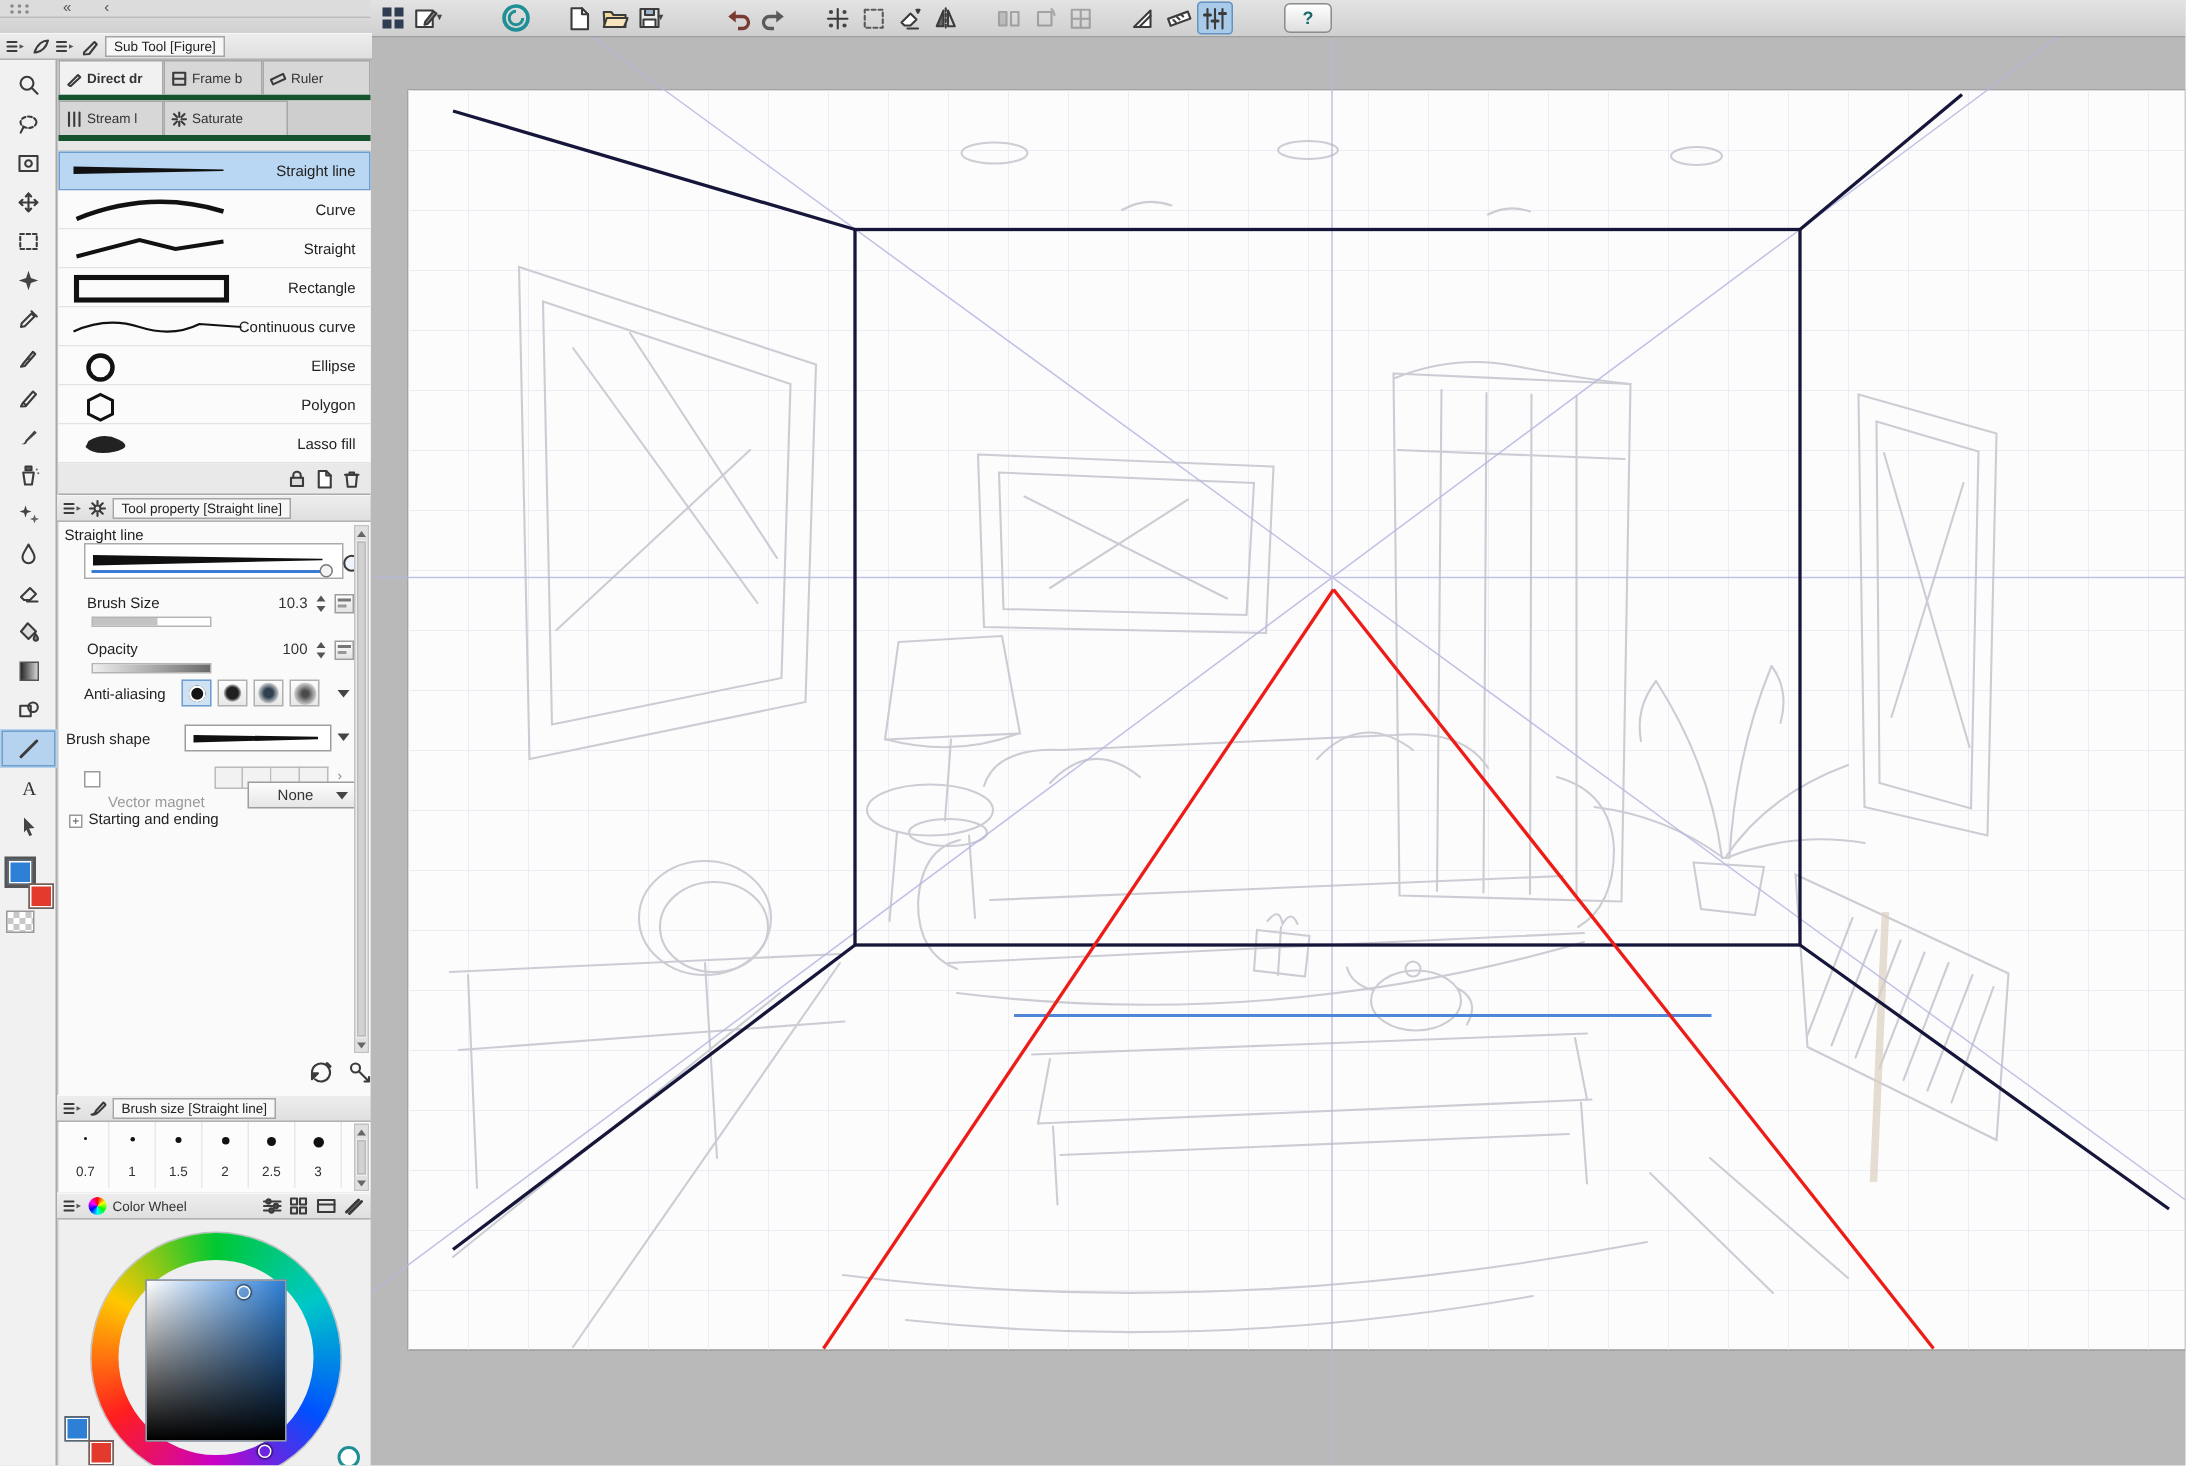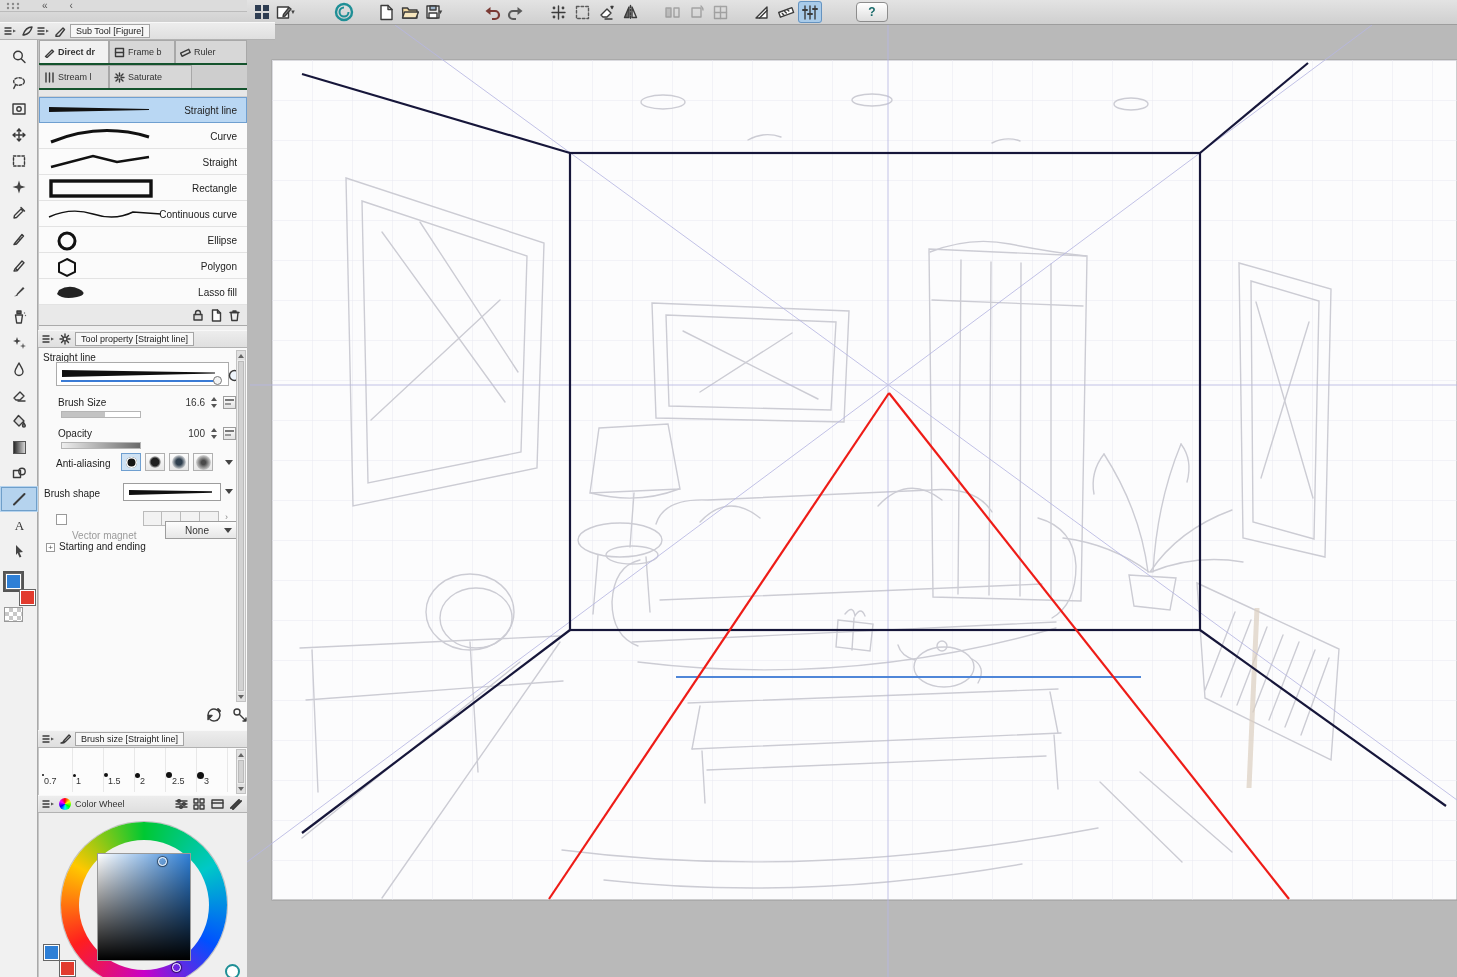--- a/index.html
+++ b/index.html
@@ -22,21 +22,21 @@
   .hdrbar{background:linear-gradient(#ededed,#dfdfdf);border-bottom:1px solid #b2b2b2;border-top:1px solid #f8f8f8;display:flex;align-items:center;gap:4px;padding-left:4px}
   .chip{display:inline-block;border:1px solid #a5a5a5;background:#f7f7f7;padding:1px 5px;font-size:9px;color:#222;white-space:nowrap}
   
   #leftstrip{left:0;top:40px;width:38px;height:937px;background:#f1f1f1;border-right:1px solid #a9a9a9;padding-top:4px}
   .lt{height:26px;width:38px;display:flex;align-items:center;justify-content:center}
   .lt.sel{background:#b5d3ee;outline:1px solid #6f9fca;outline-offset:-2px}
   .swatch{position:absolute;width:17px;height:17px;border:1px solid #666;box-shadow:0 0 0 1px #fff inset}
   .checker{position:absolute;background:repeating-conic-gradient(#c8c8c8 0% 25%, #ffffff 0% 50%) 0 0/8px 8px;border:1px solid #999}
   
   .panel{position:absolute;left:38px;width:209px;background:#efefef;border-left:1px solid #c6c6c6}
-  .ptabs{display:flex;background:#cecece;border-bottom:2px solid #14532d}
+  .ptabs{display:flex;background:#cecece;border-bottom:4px solid #14532d}
   .ptab{display:flex;align-items:center;gap:3px;border:1px solid #a8a8a8;border-bottom:none;background:#d7d7d7;padding:3px 4px;font-size:9px;height:23px;overflow:hidden;white-space:nowrap}
   .ptab.on{background:#f1f1f1;font-weight:bold}
   .stlist{background:#fbfbfb}
   .strow{position:relative;height:26px;border-bottom:1px solid #e3e3e3;background:#fbfbfb}
   .strow.sel{background:#b9d7f3;outline:1px solid #6f9fd0;outline-offset:-1px}
   .strow .prev{position:absolute;left:6px;top:3px}
   .strow .lbl{position:absolute;right:10px;top:8px;font-size:10px;color:#222}
   .stfoot{height:21px;background:#e9e9e9;border-bottom:1px solid #aaa;display:flex;justify-content:flex-end;align-items:center;gap:4px;padding-right:6px}
   
   .tp-label{font-size:10px;color:#222}
@@ -48,21 +48,21 @@
   .spin b.u{border-bottom:4px solid #555}
   .spin b.d{border-top:4px solid #555}
   .sqbtn{position:absolute;width:13px;height:13px;border:1px solid #9d9d9d;background:linear-gradient(#fcfcfc,#e2e2e2);display:flex;align-items:center;justify-content:center}
   .aabtn{position:absolute;width:20px;height:18px;border:1px solid #b0b0b0;background:linear-gradient(#fdfdfd,#e8e8e8);display:flex;align-items:center;justify-content:center}
   .aabtn.on{background:#cfe2f4;border-color:#6f9fd0}
   .ddown{position:absolute;height:18px;border:1px solid #9d9d9d;background:linear-gradient(#fdfdfd,#e6e6e6);display:flex;align-items:center;justify-content:space-between;padding:0 4px;font-size:10px}
   .tri{width:0;height:0;border-left:4px solid transparent;border-right:4px solid transparent;border-top:5px solid #444}
   .sb{position:absolute;width:10px;background:#ececec;border:1px solid #c2c2c2}
   .sb .ar{position:absolute;left:0;width:8px;height:9px;display:flex;align-items:center;justify-content:center;background:#e0e0e0}
   .sb .th{position:absolute;left:1px;width:6px;background:#d2d2d2;border:1px solid #bbb}
-  .cell{position:absolute;width:31px;height:44px;border-right:1px solid #e8e8e8;display:flex;flex-direction:row;align-items:center}
+  .cell{position:absolute;width:31px;height:44px;border-right:1px solid #e8e8e8;display:flex;flex-direction:column;align-items:center}
   .dot{border-radius:50%;background:#111;margin-top:10px}
   .cellnum{font-size:9px;margin-top:auto;margin-bottom:6px}
   
   .hue-ring{position:absolute;width:166px;height:166px;border-radius:50%;background:conic-gradient(from 0deg,#00c832,#00c8c8,#0050ff,#c800c8,#ff1e1e,#ffc800,#00c832);box-shadow:0 0 0 1px #c0c0c0}
   .hue-hole{position:absolute;width:130px;height:130px;border-radius:50%;background:#efefef}
   .svbox{position:absolute;border:1px solid #9a9a9a}
   .marker{position:absolute;width:9px;height:9px;border:1.5px solid #fff;border-radius:50%;box-shadow:0 0 1px 1px rgba(0,0,0,.55)}
 </style>
 </head>
 <body>
@@ -325,21 +325,21 @@
         <circle cx="12" cy="2" r="1.2"></circle>
         <circle cx="2" cy="6" r="1.2"></circle>
         <circle cx="7" cy="6" r="1.2"></circle>
         <circle cx="12" cy="6" r="1.2"></circle>
       </g>
     </svg>
   <span style="font-size:10px;color:#555">«</span>
   <span style="font-size:10px;color:#555">‹</span>
 </div>
 
-<div class="a hdrbar" style="left:0;top:22px;width:275px;height:18px;z-index:4">
+<div class="a hdrbar" style="left:0;top:22px;width:248px;height:18px;z-index:4">
   <svg class="ic" width="13" height="10">
       <path d="M1 2h6M1 5h6M1 8h6"></path>
       <path d="M9 3.5 12 5 9 6.5z" fill="#555" stroke="none"></path>
     </svg>
   <svg class="ic" width="12" height="12">
       <path d="M2 10C4 4 8 2 11 2c-1 4-3 7-8 8z"></path>
     </svg>
   <svg class="ic" width="13" height="10">
       <path d="M1 2h6M1 5h6M1 8h6"></path>
       <path d="M9 3.5 12 5 9 6.5z" fill="#555" stroke="none"></path>
@@ -477,21 +477,21 @@
   </div>
   <svg class="a ic" width="18" height="18" style="left:188px;top:20px">
       <circle cx="7.5" cy="7.5" r="5" fill="#eef4fb"></circle>
       <path d="M11 11l4.5 4.5" stroke-width="2"></path>
     </svg>
 
   <span class="a tp-label" style="left:19px;top:49px">Brush Size</span>
   <div class="mini-bar" style="left:22px;top:63px">
       <i style="width:55%"></i>
     </div>
-  <span class="val" style="left:128px;top:49px">16.6</span>
+  <span class="val" style="left:128px;top:49px">10.3</span>
   <div class="spin" style="left:172px;top:49px">
       <b class="u"></b>
       <b class="d"></b>
     </div>
   <div class="sqbtn" style="left:184px;top:48px">
       <svg width="9" height="9">
         <rect x="0" y="1" width="9" height="2" fill="#777"></rect>
         <rect x="0" y="5" width="6" height="2" fill="#999"></rect>
       </svg>
     </div>

